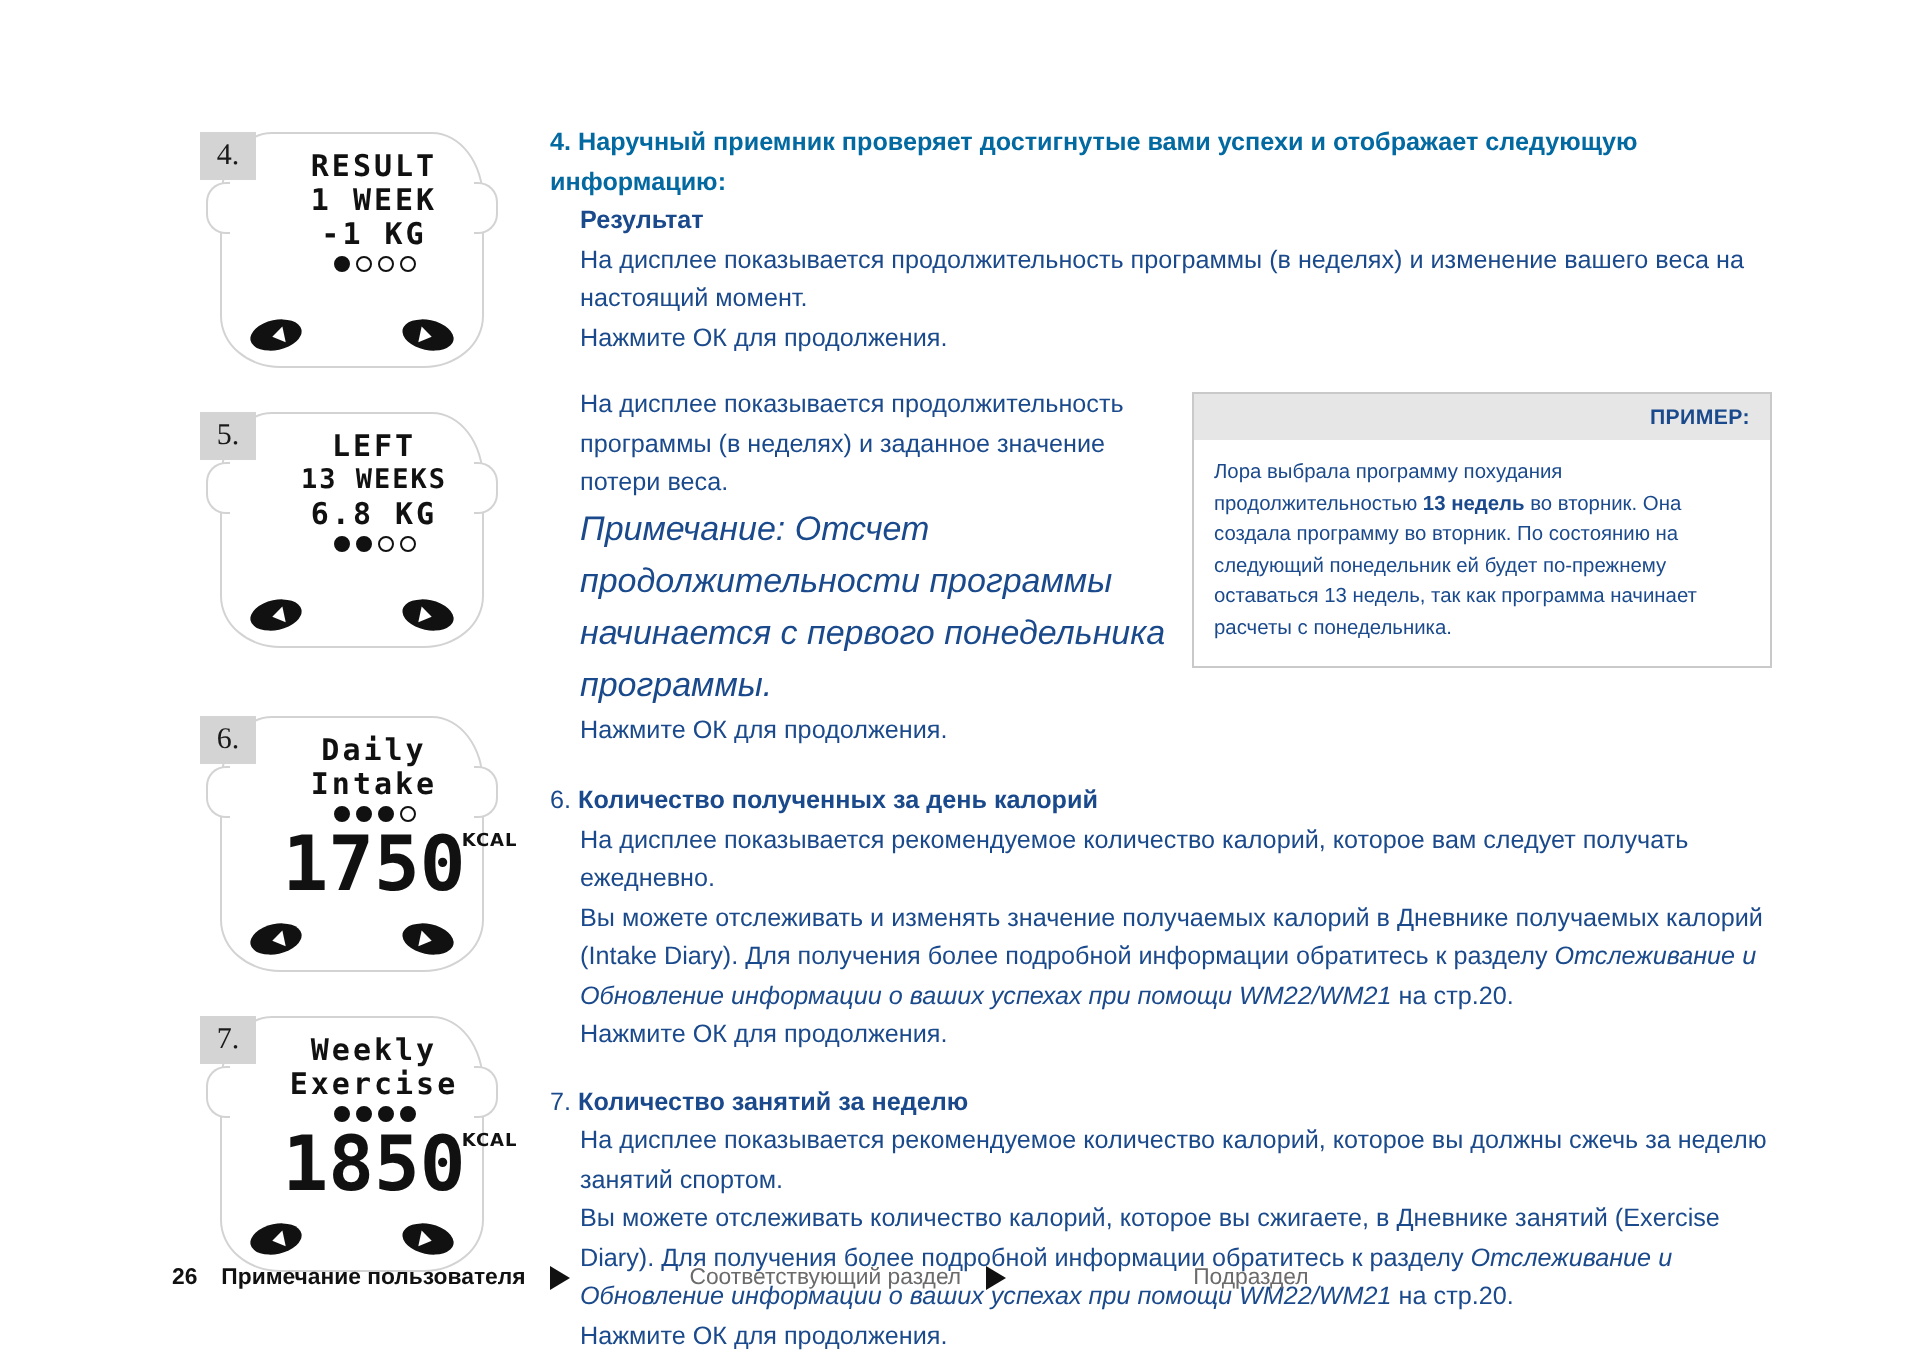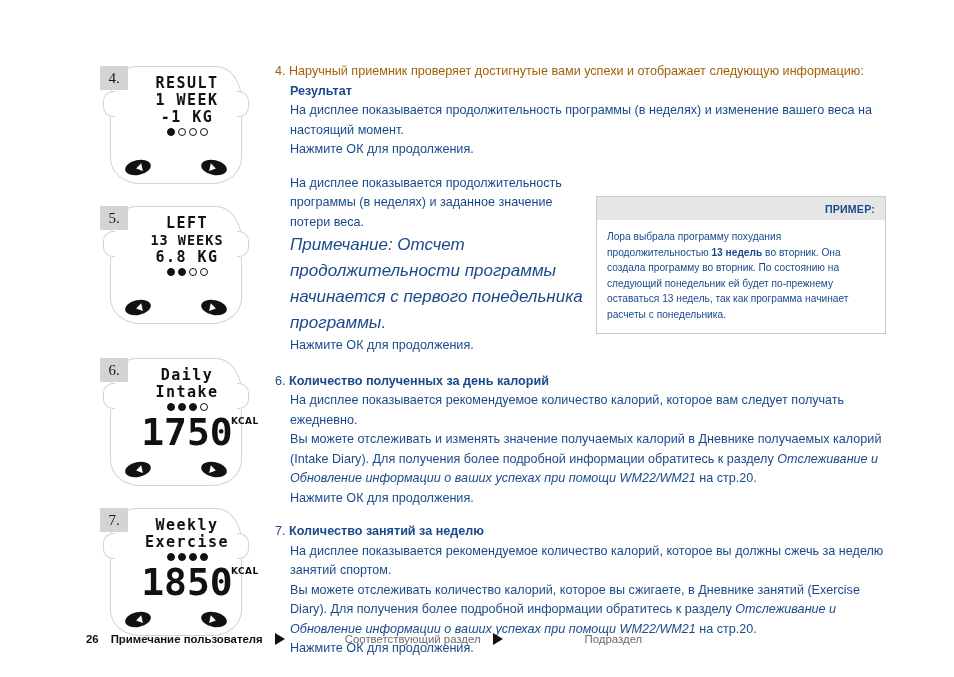--- a/index.html
+++ b/index.html
@@ -161,22 +161,23 @@
   .content {
     position: absolute;
     left: 275px;
     top: 62px;
     width: 620px;
   }
   .section { margin-bottom: 10px; }
   .lead {
     font-size: 12.6px;
     line-height: 19.5px;
-    color: #a16207;
+    color: #0369a1;
     margin: 0;
+    font-weight: bold;
   }
   .sec-head {
     font-size: 12.6px;
     line-height: 19.5px;
     font-weight: bold;
     color: #1b4a8c;
     margin: 0;
   }
   .sec-head .num { font-weight: normal; }
   .body-text {
@@ -243,21 +244,21 @@
     font-weight: bold;
   }
   .footer .tri {
     width: 0; height: 0;
     border-top: 6px solid transparent;
     border-bottom: 6px solid transparent;
     border-left: 10px solid #111111;
     margin: 0 12px;
   }
   .footer .crumb { color: #6b6b6b; padding-left: 48px; }
-  .footer .crumb.last { margin-left: 22px; }
+  .footer .crumb.last { margin-left: 34px; }
 </style>
 </head>
 <body>
 
 <div class="page">
 
   <div class="devices">
 
     <div class="device">
       <div class="badge">4.</div>

